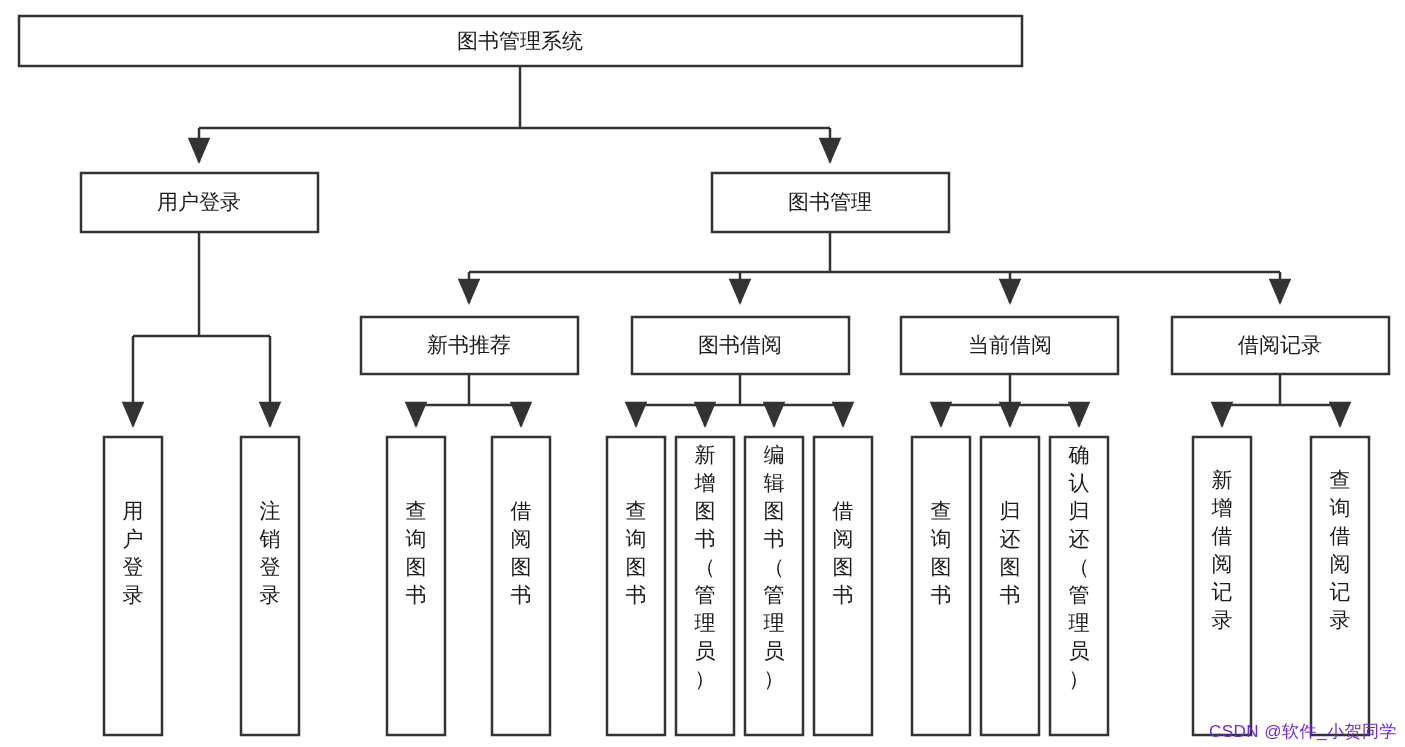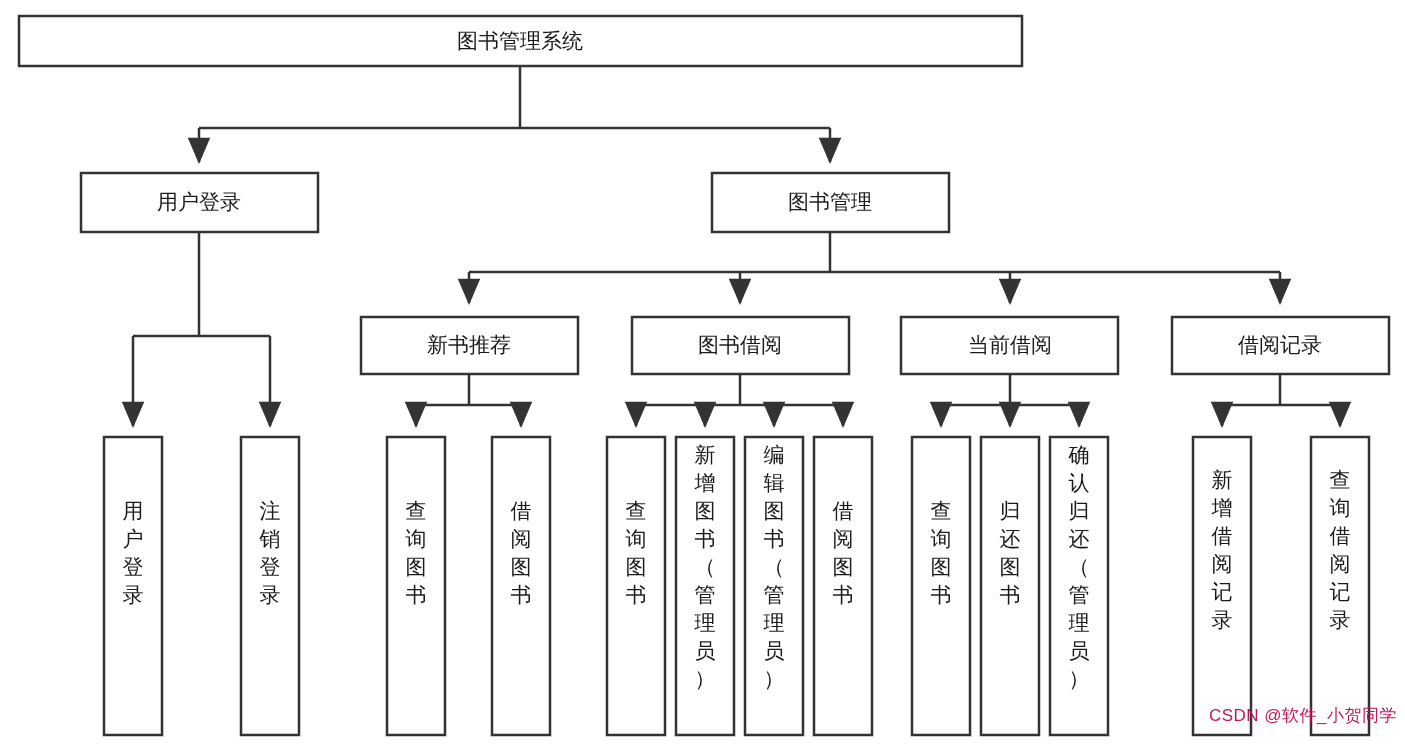--- a/index.html
+++ b/index.html
@@ -38,22 +38,22 @@
     text-anchor: middle;
   }
   .edge-line {
     stroke: #333333;
     stroke-width: 2.5;
     fill: none;
   }
   .watermark {
     position: absolute;
     right: 8px;
-    bottom: 20px;
-    color: #be185d;
+    bottom: 4px;
+    color: #6d28d9;
     font-size: 17px;
     font-family: "Liberation Sans", "DejaVu Sans", sans-serif;
     white-space: nowrap;
     letter-spacing: 0.5px;
   }
 </style>
 </head>
 <body>
 
 <svg id="diagram" viewBox="0 0 1405 747">

